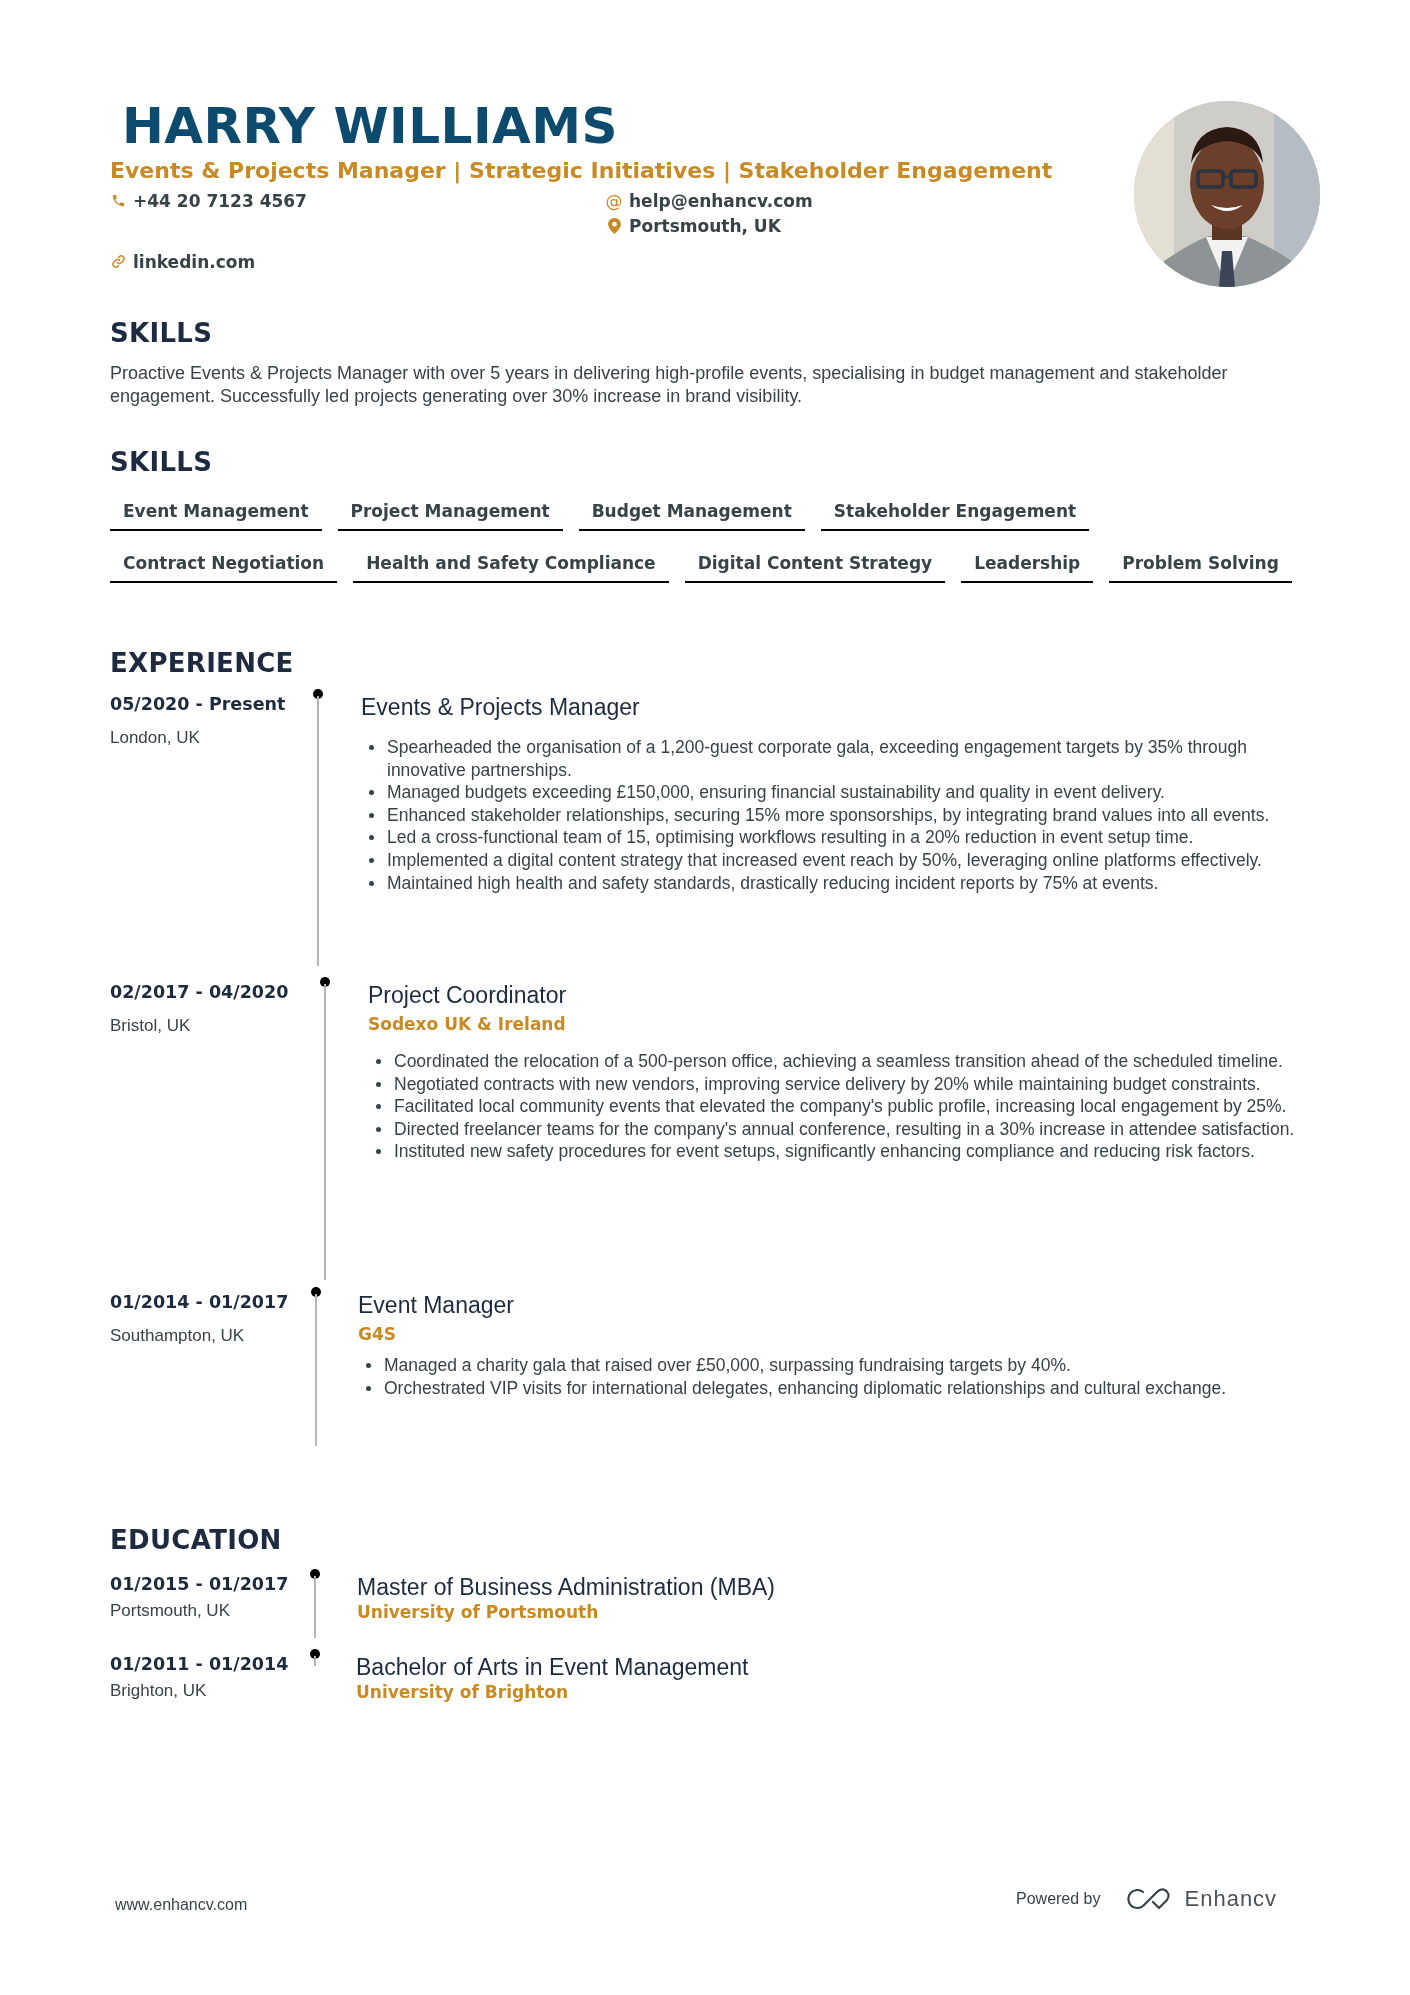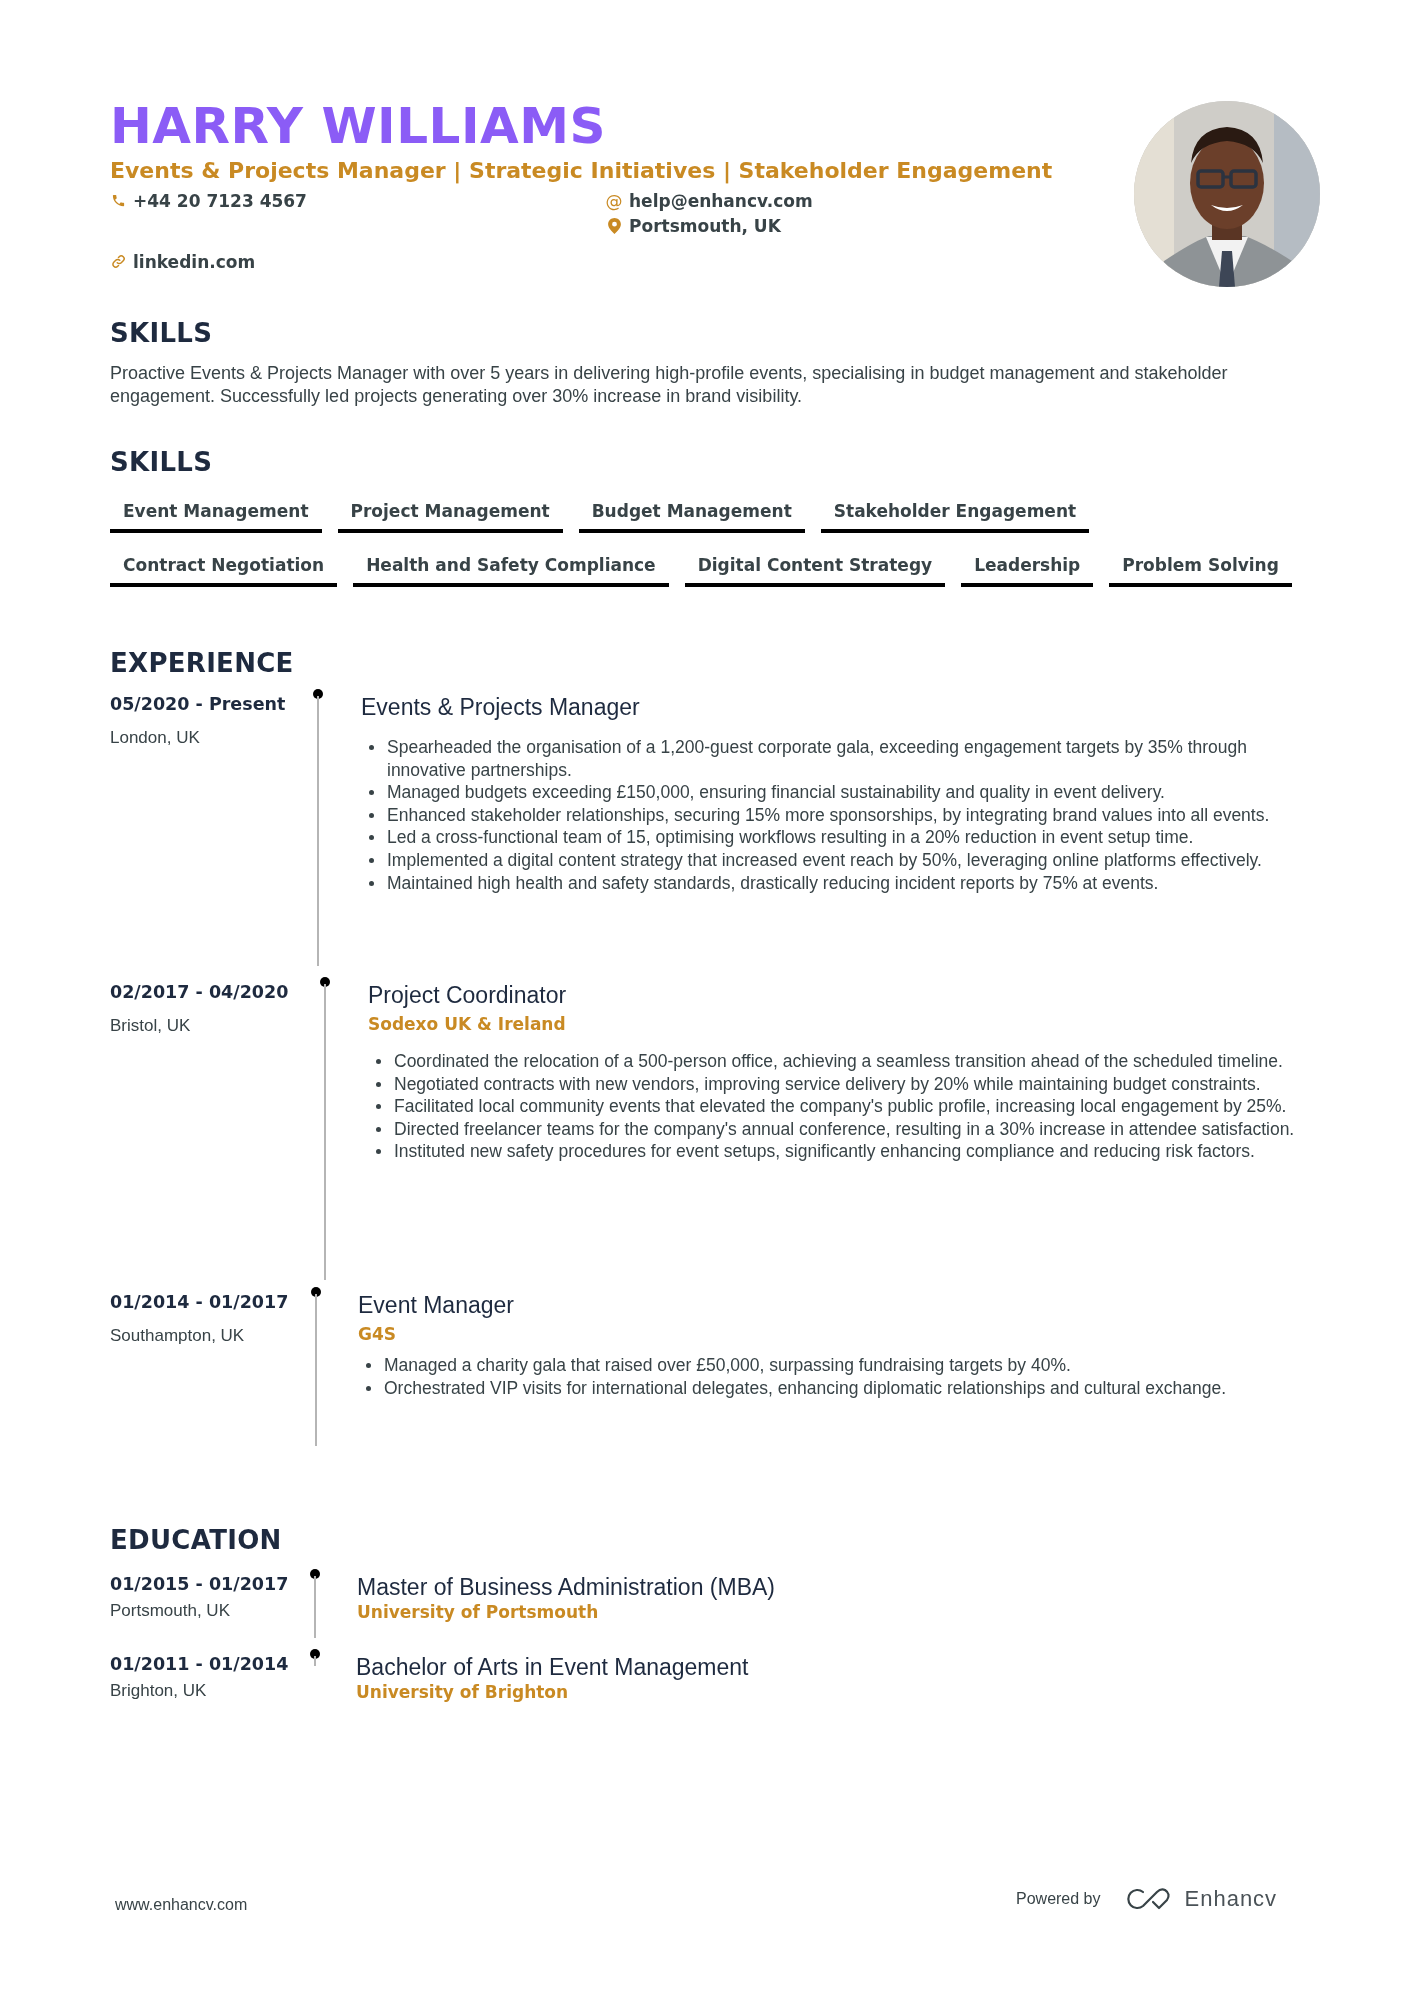--- a/index.html
+++ b/index.html
@@ -1,37 +1,37 @@
 <!DOCTYPE html>
 <html><head>
 <meta charset="utf-8">
 <style>
   * { box-sizing: border-box; margin: 0; padding: 0; }
   html, body { width: 1410px; height: 1995px; background: #ffffff; }
   body { position: relative; font-family: "Liberation Sans", sans-serif; color: #384347; overflow: hidden; }
 
   .header { position: absolute; left: 110px; top: 96px; width: 960px; }
-  .name { font-family: "DejaVu Sans", sans-serif; font-weight: bold; font-size: 50px; color: #8b5cf6; letter-spacing: 0.5px; line-height: 60px; }
+  .name { font-family: "DejaVu Sans", sans-serif; font-weight: bold; font-size: 50px; color: #0c4a6e; letter-spacing: 0.5px; line-height: 60px; margin-left: 12px; }
   .tagline { font-family: "DejaVu Sans", sans-serif; font-weight: bold; font-size: 22px; color: #c98a23; line-height: 30px; margin-top: 0px; white-space: nowrap; }
   .contacts { position: relative; height: 52px; margin-top: 2px; }
   .contact { position: absolute; display: flex; align-items: center; font-family: "DejaVu Sans", sans-serif; font-weight: bold; font-size: 17px; color: #384347; height: 25px; }
   .contact .ic { width: 16px; height: 16px; margin-right: 7px; display: inline-flex; align-items: center; justify-content: center; color: #c98a23; }
   .c-phone { left: 0; top: 0; }
   .c-link { left: 0; top: 25px; margin-top: 36px; }
   .c-email { left: 496px; top: 0; }
   .c-loc { left: 496px; top: 25px; }
 
   .photo { position: absolute; left: 1134px; top: 101px; width: 186px; height: 186px; border-radius: 50%; overflow: hidden; background: linear-gradient(90deg, #d9d5cc 0%, #c8c6c2 40%, #b9bec4 100%); }
 
   .section-title { position: absolute; left: 110px; font-family: "DejaVu Sans", sans-serif; font-weight: bold; font-size: 26px; color: #1e2a3f; letter-spacing: 0.3px; }
   .summary-text { position: absolute; left: 110px; top: 362px; width: 1200px; font-size: 18px; line-height: 23px; color: #384347; }
 
   .skills { position: absolute; left: 110px; top: 497px; width: 1210px; }
   .skill-row { display: flex; margin-bottom: 18px; }
-  .skill { font-family: "DejaVu Sans", sans-serif; font-weight: bold; font-size: 17px; color: #384347; padding: 4px 13px 8px 13px; border-bottom: 4px solid #000000; margin-right: 16px; white-space: nowrap; }
+  .skill { font-family: "DejaVu Sans", sans-serif; font-weight: bold; font-size: 17px; color: #384347; padding: 4px 13px 8px 13px; border-bottom: 2px solid #000000; margin-right: 16px; white-space: nowrap; }
 
   .entry { position: absolute; left: 110px; width: 1210px; }
   .entry .left { position: absolute; left: 0; top: 0; width: 200px; }
   .date { font-family: "DejaVu Sans", sans-serif; font-weight: bold; font-size: 17.5px; color: #1e2a3f; line-height: 24px; }
   .loc { font-size: 17px; color: #384347; line-height: 24px; margin-top: 10px; }
   .edu .loc { margin-top: 3px; }
   .tl-dot { position: absolute; width: 10px; height: 10px; border-radius: 50%; background: #000000; }
   .tl-line { position: absolute; width: 1.5px; background: #b5b5b5; }
   .entry .right { position: absolute; top: 0; }
   .role { font-size: 23px; color: #1e2a3f; line-height: 30px; }

